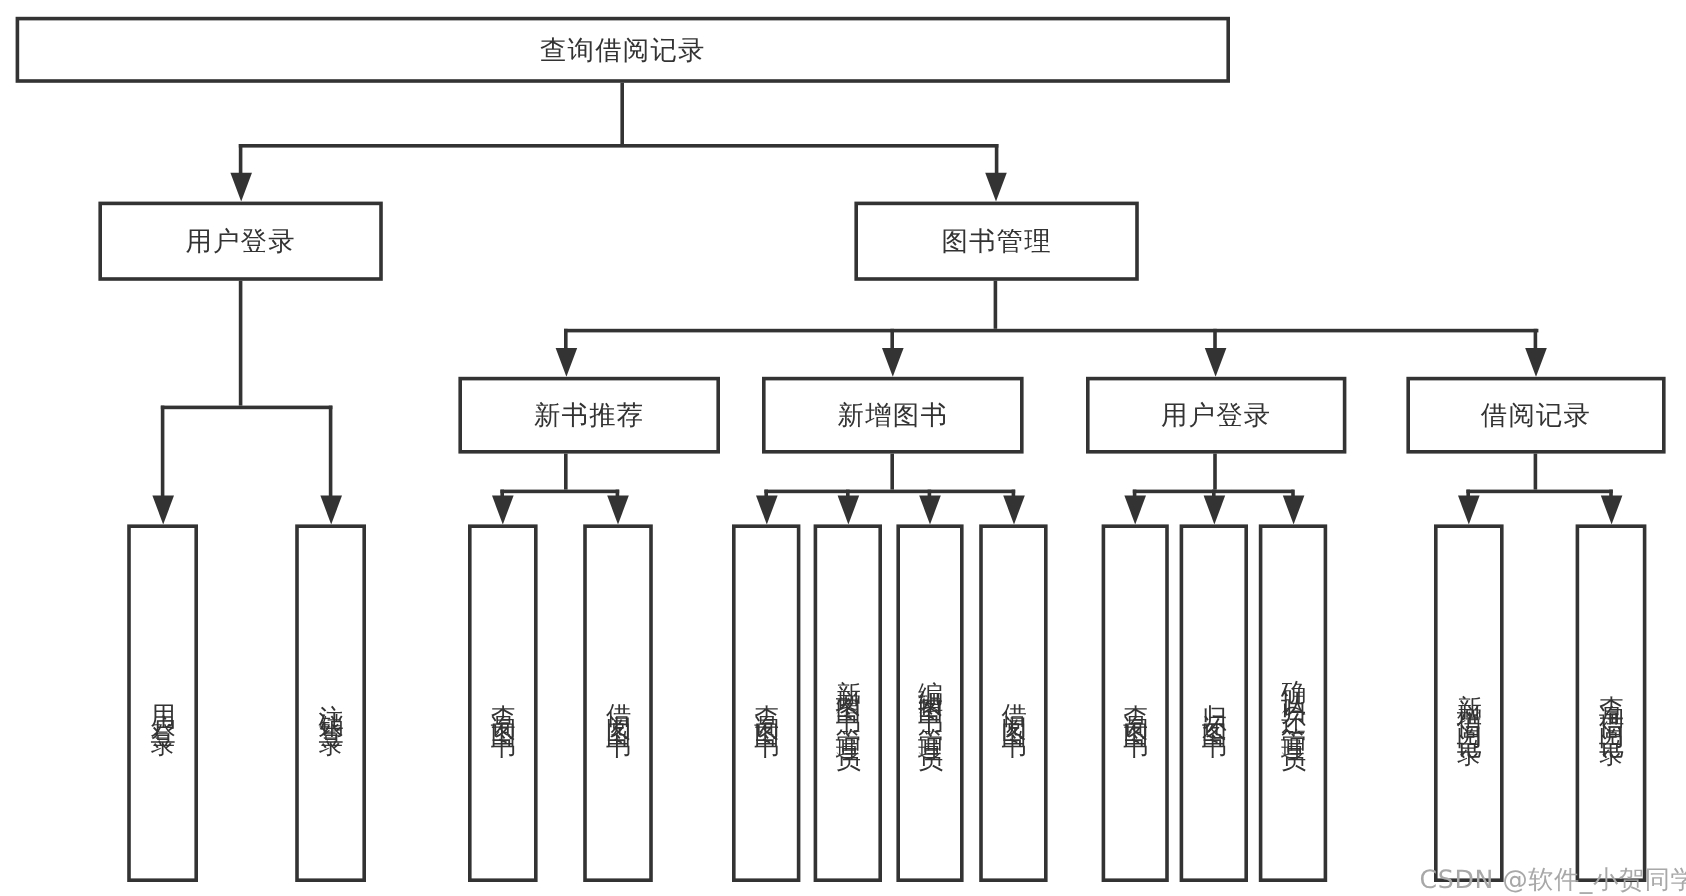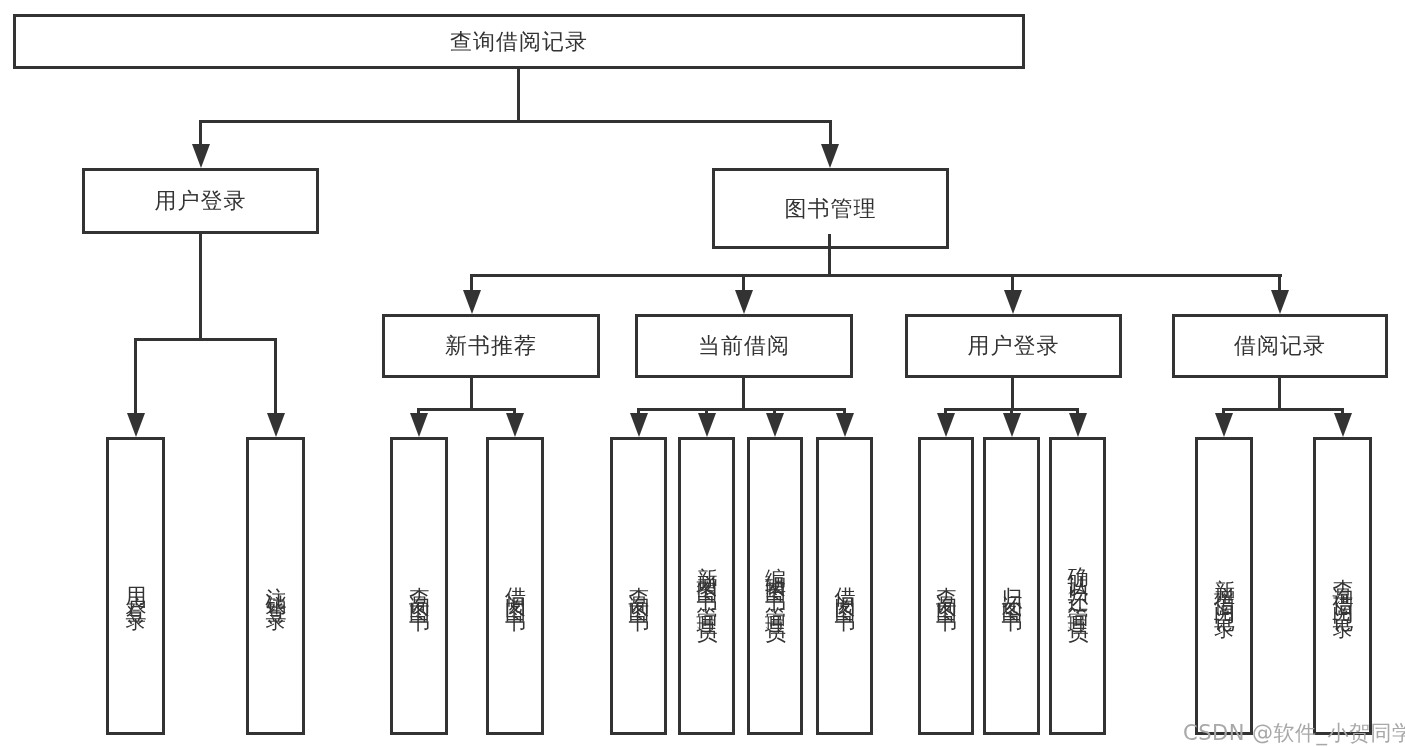--- a/index.html
+++ b/index.html
@@ -43,21 +43,21 @@
   <div class="vline" style="left:517px;top:69px;height:51px"></div>
   <div class="hline" style="left:199px;top:120px;width:633px"></div>
   <div class="vline" style="left:199px;top:120px;height:25px"></div>
   <div class="arrow" style="left:192px;top:144px"></div>
   <div class="vline" style="left:829px;top:120px;height:25px"></div>
   <div class="arrow" style="left:821px;top:144px"></div>
 
   <div class="box h" style="left:82px;top:168px;width:237px;height:66px">
     <span>用户登录</span>
   </div>
-  <div class="box h" style="left:712px;top:168px;width:237px;height:81px">
+  <div class="box h" style="left:712px;top:168px;width:237px;height:66px">
     <span>图书管理</span>
   </div>
 
   <div class="vline" style="left:199px;top:234px;height:104px"></div>
   <div class="hline" style="left:134px;top:338px;width:143px"></div>
   <div class="vline" style="left:134px;top:338px;height:76px"></div>
   <div class="arrow" style="left:127px;top:413px"></div>
   <div class="vline" style="left:274px;top:338px;height:76px"></div>
   <div class="arrow" style="left:267px;top:413px"></div>
 
@@ -69,21 +69,21 @@
   <div class="arrow" style="left:735px;top:290px"></div>
   <div class="vline" style="left:1011px;top:274px;height:17px"></div>
   <div class="arrow" style="left:1004px;top:290px"></div>
   <div class="vline" style="left:1278px;top:274px;height:17px"></div>
   <div class="arrow" style="left:1271px;top:290px"></div>
 
   <div class="box h" style="left:382px;top:314px;width:218px;height:64px">
     <span>新书推荐</span>
   </div>
   <div class="box h" style="left:635px;top:314px;width:218px;height:64px">
-    <span>当前借阅</span>
+    <span>新增图书</span>
   </div>
   <div class="box h" style="left:905px;top:314px;width:217px;height:64px">
     <span>用户登录</span>
   </div>
   <div class="box h" style="left:1172px;top:314px;width:216px;height:64px">
     <span>借阅记录</span>
   </div>
 
   <div class="vline" style="left:470px;top:378px;height:30px"></div>
   <div class="hline" style="left:417px;top:408px;width:99px"></div>

